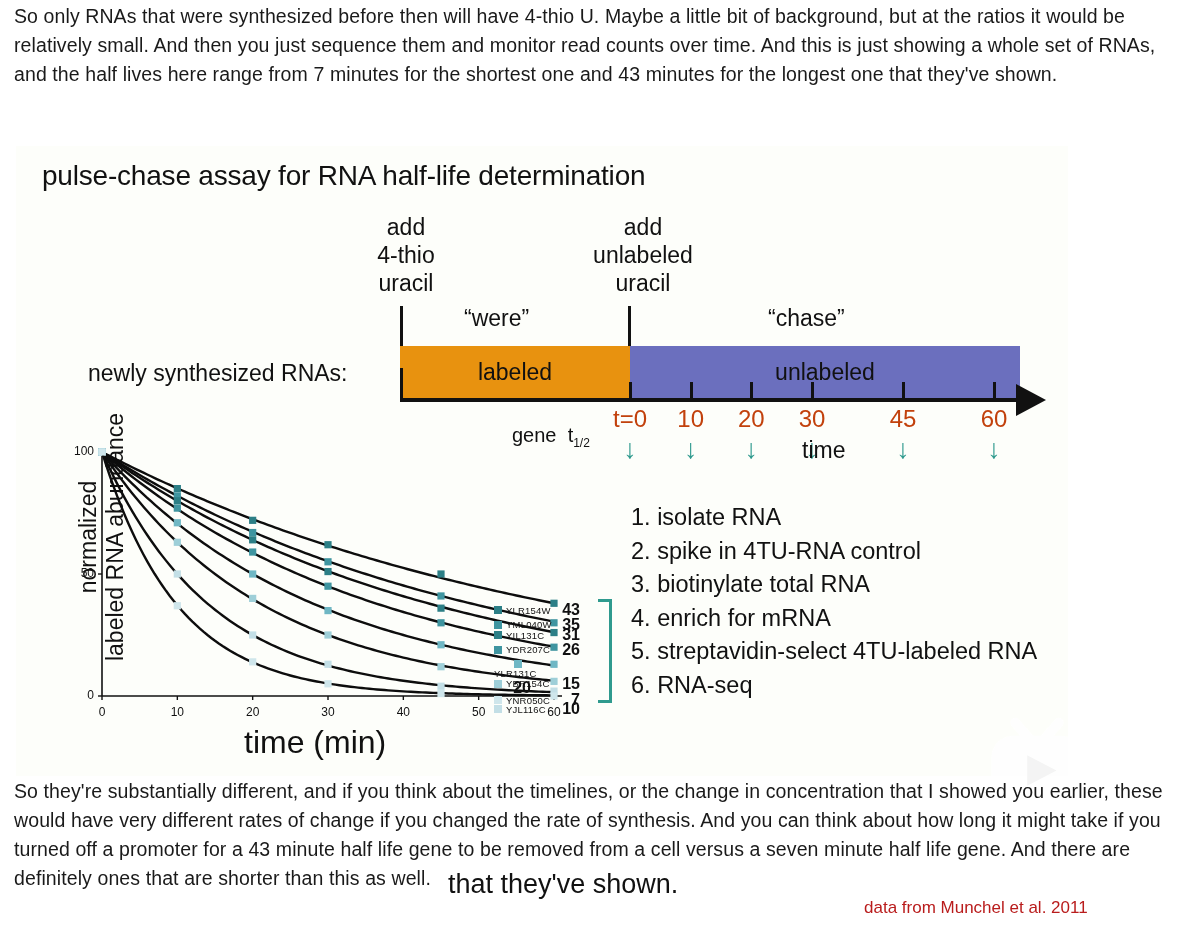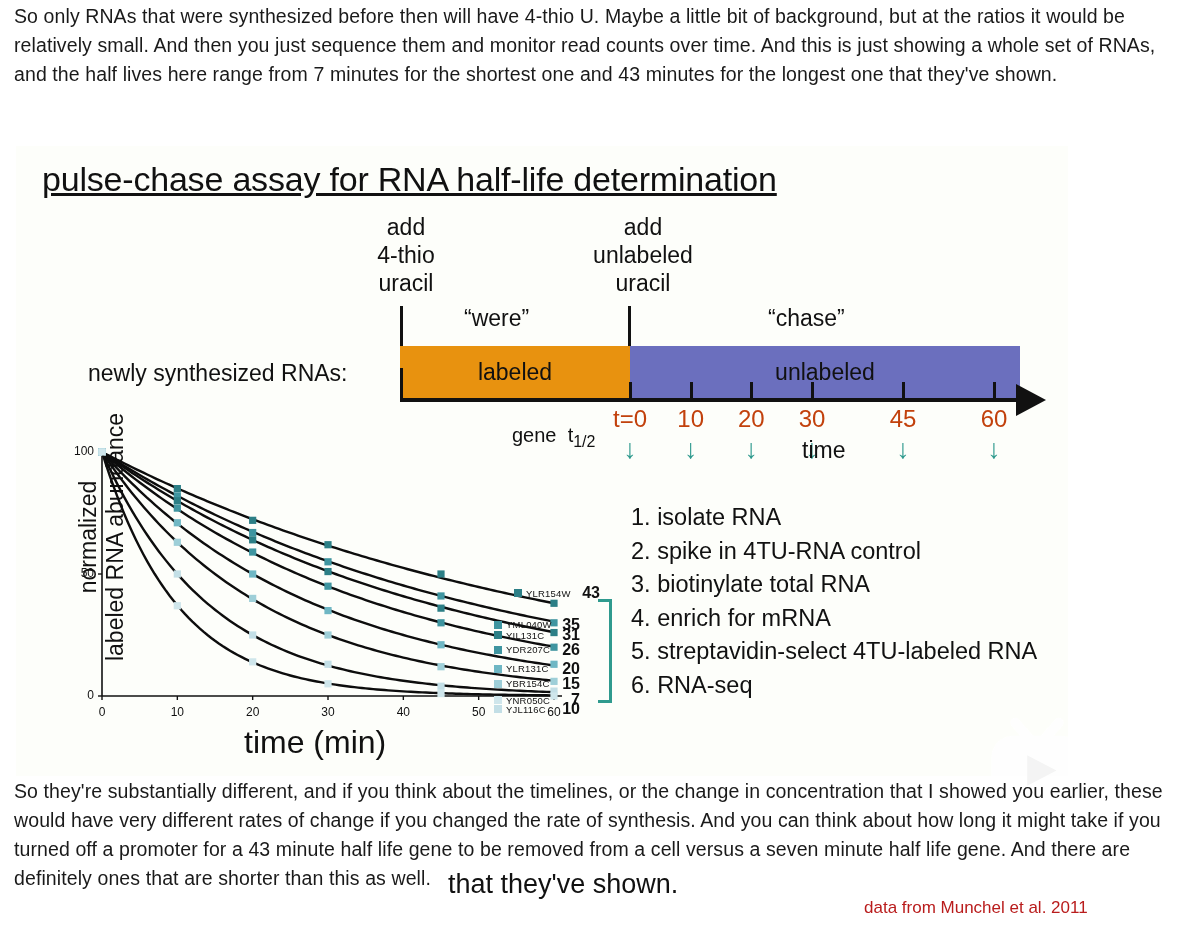--- a/index.html
+++ b/index.html
@@ -27,24 +27,23 @@
   
   #slide {
     position:absolute;
     left:16px; top:146px;
     width:1052px; height:630px;
     background:#fdfefa;
   }
 
   #figure-title {
     position:absolute; left:26px; top:14px;
-    font-size:34px; font-weight:400; color:#111;
+    font-size:28px; font-weight:400; color:#111;
     letter-spacing:-.2px;
     white-space:nowrap;
-    text-decoration:underline;
   }
 
   
   .anno-stack {
     position:absolute;
     text-align:center;
     font-size:23px; line-height:28px; color:#111;
   }
   #anno-pulse-add { left:295px; top:67px; width:190px; }
   #anno-chase-add { left:512px; top:67px; width:230px; }
@@ -169,21 +168,21 @@
 
   
   #gene-legend {
     position:absolute; left:478px; top:278px;
     font-size:10px; color:#111;
   }
   #legend-head {
     position:absolute; left:18px; top:0;
     font-size:20px; white-space:nowrap;
   }
-  #legend-head sub { font-size:16px; }
+  #legend-head sub { font-size:12px; }
   .legend-row {
     position:absolute;
     display:flex; align-items:center;
     white-space:nowrap;
   }
   .legend-swatch {
     width:8px; height:8px; margin-right:4px; flex:none;
   }
   .legend-gene { width:52px; font-size:9.5px; letter-spacing:.2px; }
   .legend-hl { font-size:16px; font-weight:bold; text-align:right; width:22px; }
@@ -371,41 +370,41 @@
         <div class="x-tick-label" style="left: 520px;">60</div>
       </div>
   </div>
 
   <div id="gene-legend">
     <div id="legend-head">
       <span>gene</span>&nbsp;
       <span>t</span><sub>1/2</sub>
     </div>
     <div id="legend-rows-host">
-        <div class="legend-row" style="left: 0px; top: 160px; margin-left: 20px;">
+        <div class="legend-row" style="left: 0px; top: 177px;">
           <span class="legend-swatch" style="background: rgb(44, 127, 134);"></span>
           <span class="legend-gene">YLR154W</span>
           <span class="legend-hl">43</span>
         </div>
         <div class="legend-row" style="left: 0px; top: 191.6px;">
           <span class="legend-swatch" style="background: rgb(63, 149, 160);"></span>
           <span class="legend-gene">YML040W</span>
           <span class="legend-hl">35</span>
         </div>
         <div class="legend-row" style="left: 0px; top: 202.2px;">
           <span class="legend-swatch" style="background: rgb(44, 127, 134);"></span>
           <span class="legend-gene">YIL131C</span>
           <span class="legend-hl">31</span>
         </div>
         <div class="legend-row" style="left: 0px; top: 216.7px;">
           <span class="legend-swatch" style="background: rgb(63, 149, 160);"></span>
           <span class="legend-gene">YDR207C</span>
           <span class="legend-hl">26</span>
         </div>
-        <div class="legend-row" style="left: 0px; top: 235.5px;">
+        <div class="legend-row" style="left: 0px; top: 235.5px; flex-direction: column;">
           <span class="legend-swatch" style="background: rgb(111, 183, 196);"></span>
           <span class="legend-gene">YLR131C</span>
           <span class="legend-hl">20</span>
         </div>
         <div class="legend-row" style="left: 0px; top: 250.8px;">
           <span class="legend-swatch" style="background: rgb(158, 207, 216);"></span>
           <span class="legend-gene">YBR154C</span>
           <span class="legend-hl">15</span>
         </div>
         <div class="legend-row" style="left: 0px; top: 276px;">

